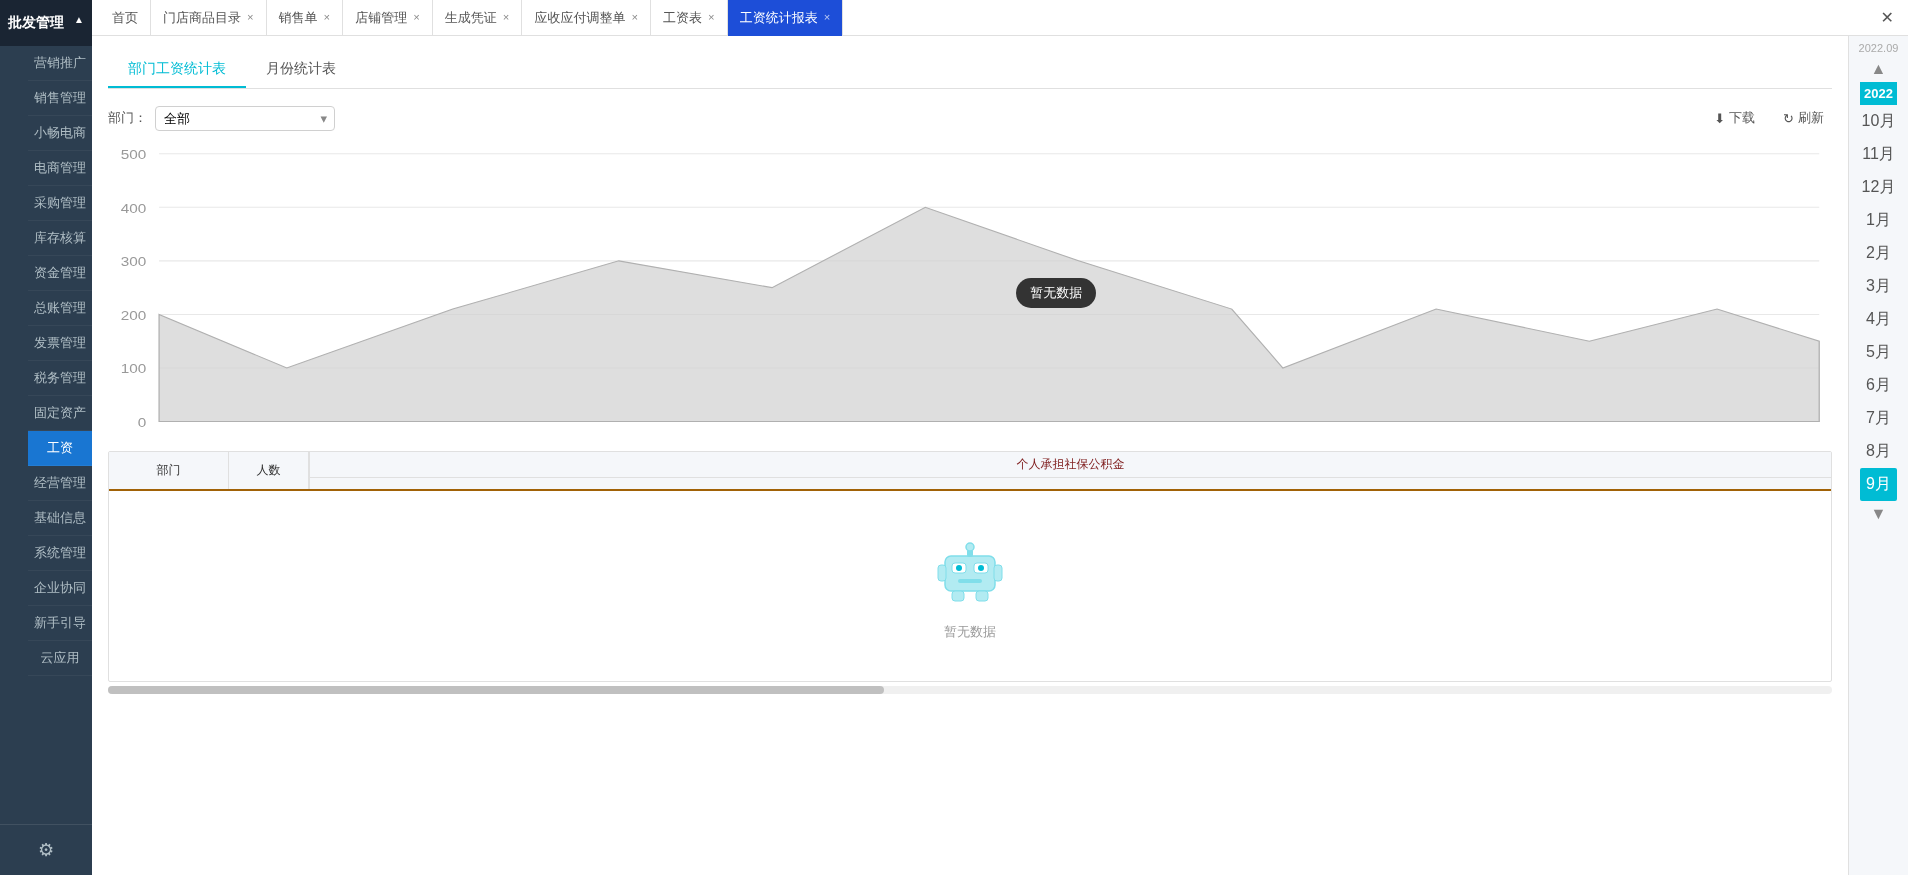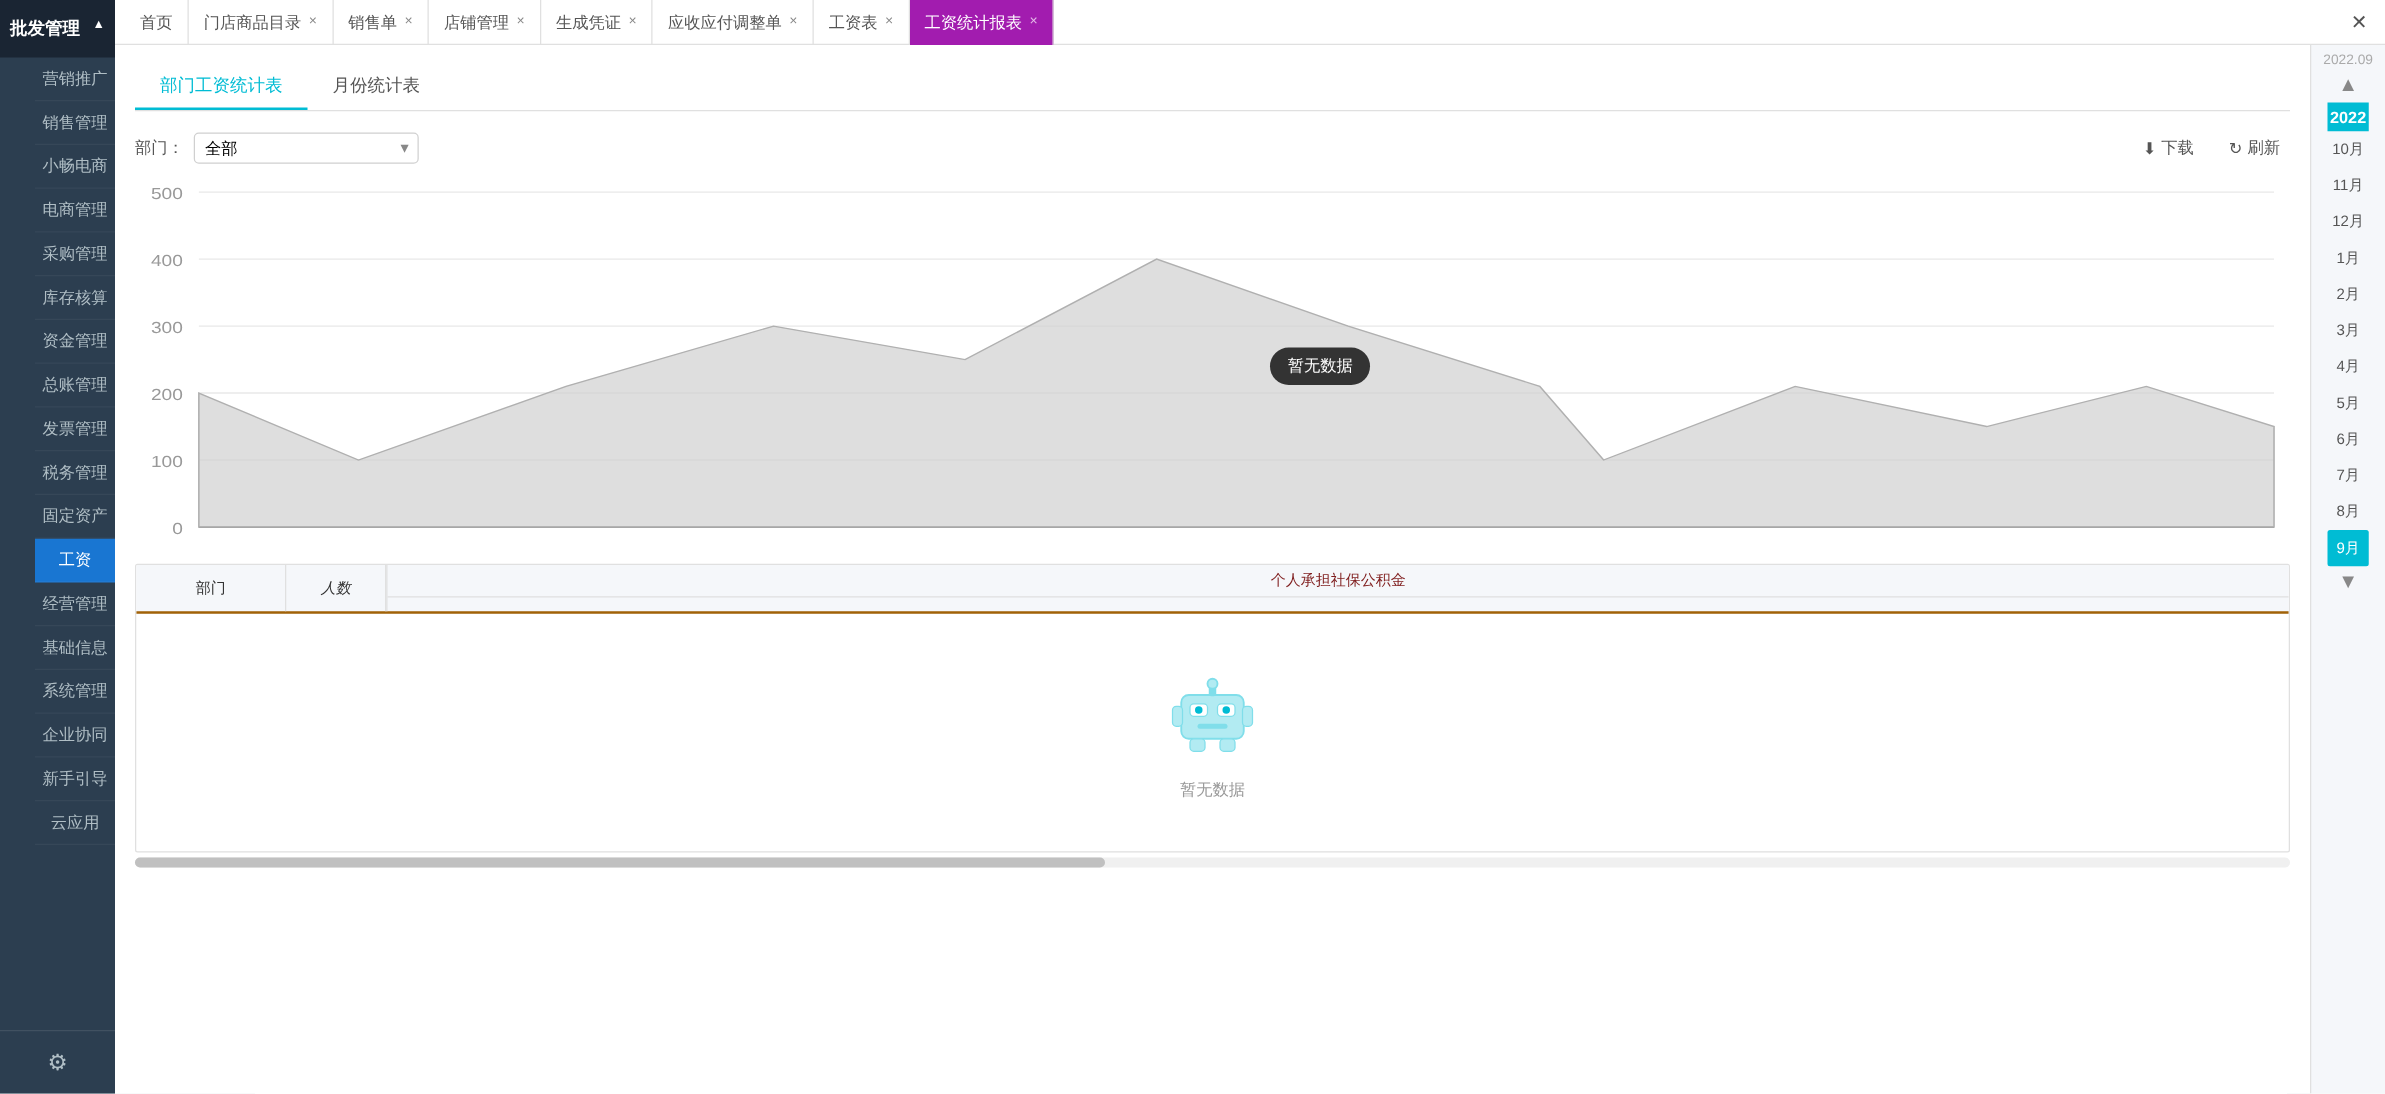--- a/index.html
+++ b/index.html
@@ -71,21 +71,21 @@
       padding: 0 12px;
       height: 36px;
       font-size: 13px;
       color: #555;
       cursor: pointer;
       border-right: 1px solid #e0e0e0;
       white-space: nowrap;
       gap: 6px;
       font-family: Liberation Mono, monospace;
     }
-    .tab-item.active { background: #a21caf; color: #fff; align-items: center; }
+    .tab-item.active { background: #1d4ed8; color: #fff; align-items: center; }
     .tab-close {
       font-size: 11px;
       color: inherit;
       opacity: 0.7;
       cursor: pointer;
     }
     .tab-bar-end {
       margin-left: auto;
       display: flex;
       align-items: center;
@@ -262,21 +262,21 @@
       justify-content: center;
       padding: 4px 0;
       cursor: pointer;
       color: #888;
       font-size: 16px;
     }
     .date-item {
       width: 100%;
       text-align: center;
       padding: 6px 2px;
-      font-size: 12px;
+      font-size: 16px;
       color: #555;
       cursor: pointer;
     }
     .date-item.year-label {
       background: #00bcd4;
       color: #fff;
       font-weight: bold;
       font-size: 13px;
       padding: 4px 2px;
     }
@@ -430,21 +430,21 @@
           <path d="M40,160 L140,210 L270,155 L400,110 L520,135 L640,60 L760,110 L880,155 L920,210 L1040,155 L1160,185 L1260,155 L1340,185 L1340,260 L40,260 Z" fill="#d0d0d0" fill-opacity="0.7" stroke="#b0b0b0" stroke-width="1"></path>
         </svg>
         
         <div class="no-data-tooltip">暂无数据</div>
       </div>
 
       <div class="table-container">
 
         <div style="display:flex;background:#f5f7fa;border-bottom:2px solid #a16207;justify-content:flex-end;">
           <div class="th-cell" style="width:120px;">部门</div>
-          <div class="th-cell" style="width:80px;font-style:italic;">人数</div>
+          <div class="th-cell" style="width:80px;">人数</div>
 
           <div style="flex:1;display:flex;flex-direction:column;border-left:1px solid #e0e0e0;">
             <div class="th-group-label">个人承担社保公积金</div>
           </div>
         </div>
 
         <div class="empty-state">
 
           <svg class="empty-icon" viewBox="0 0 80 80">
             <rect x="15" y="25" width="50" height="35" rx="6" fill="#b2ebf2" stroke="#80deea" stroke-width="1.5"></rect>

